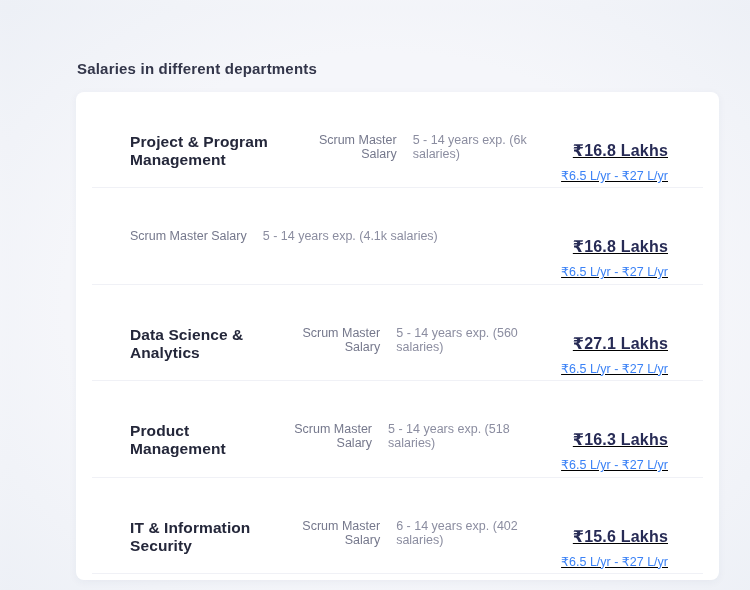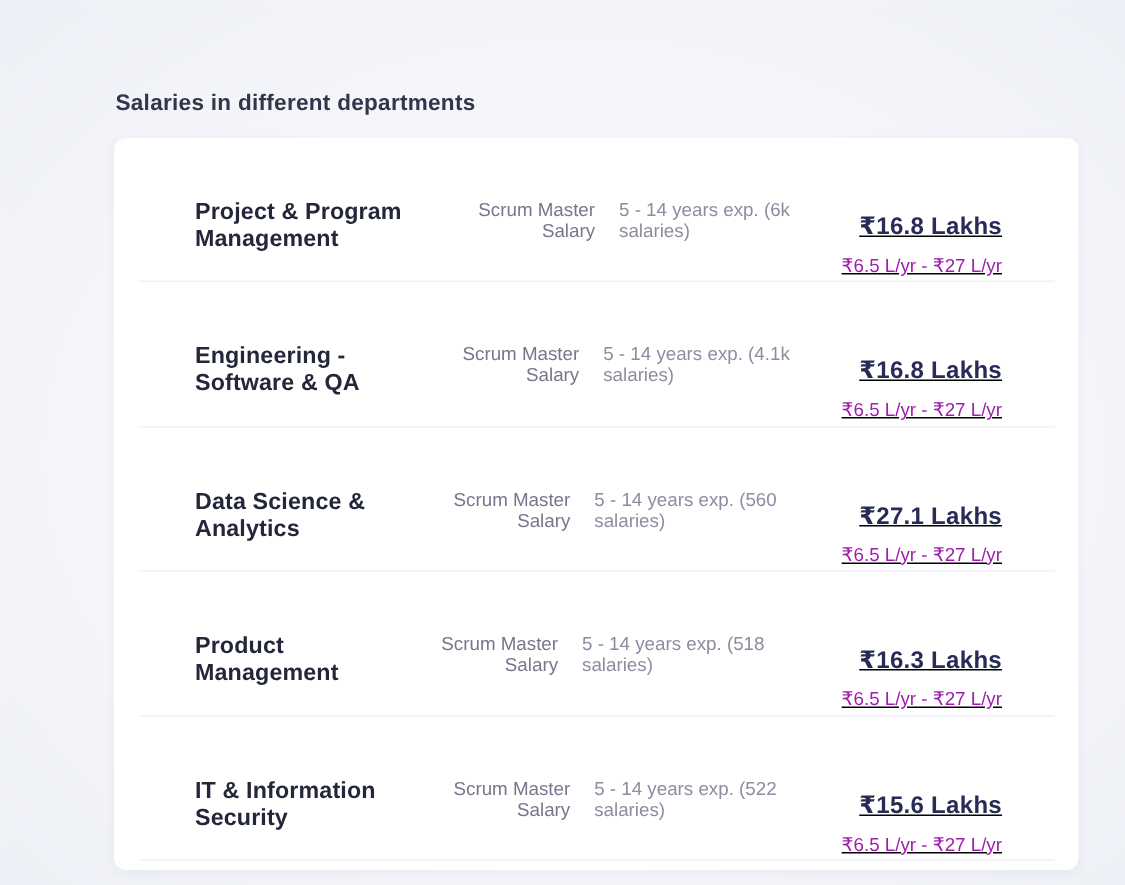--- a/index.html
+++ b/index.html
@@ -67,21 +67,21 @@
   }
   .avg-salary {
     font-size: 16px;
     font-weight: 700;
     color: #272b55;
     letter-spacing: 0.2px;
     margin-bottom: 6px;
   }
   .salary-range {
     font-size: 12.5px;
-    color: #a21caf;
+    color: #3b82f6;
   }
   .card-footer {
     height: 45px;
     background: #ffffff;
   }
 </style>
 </head>
 <body>
 
 <div class="page-title">Salaries in different departments</div>
@@ -95,21 +95,20 @@
       <div class="dept-exp">5 - 14 years exp. (6k salaries)</div>
     </div>
     <div class="dept-right">
       <div class="avg-salary">₹16.8 Lakhs</div>
       <div class="salary-range">₹6.5 L/yr - ₹27 L/yr</div>
     </div>
   </div>
 
   <div class="dept-row">
     <div class="dept-left">
-      <div class="dept-name">Engineering - Software &amp; QA</div>
       <div class="dept-role">Scrum Master Salary</div>
       <div class="dept-exp">5 - 14 years exp. (4.1k salaries)</div>
     </div>
     <div class="dept-right">
       <div class="avg-salary">₹16.8 Lakhs</div>
       <div class="salary-range">₹6.5 L/yr - ₹27 L/yr</div>
     </div>
   </div>
 
   <div class="dept-row">
@@ -133,21 +132,21 @@
     <div class="dept-right">
       <div class="avg-salary">₹16.3 Lakhs</div>
       <div class="salary-range">₹6.5 L/yr - ₹27 L/yr</div>
     </div>
   </div>
 
   <div class="dept-row">
     <div class="dept-left">
       <div class="dept-name">IT &amp; Information Security</div>
       <div class="dept-role">Scrum Master Salary</div>
-      <div class="dept-exp">5 - 14 years exp. (522 salaries)</div>
+      <div class="dept-exp">6 - 14 years exp. (402 salaries)</div>
     </div>
     <div class="dept-right">
       <div class="avg-salary">₹15.6 Lakhs</div>
       <div class="salary-range">₹6.5 L/yr - ₹27 L/yr</div>
     </div>
   </div>
 </div>
   <div class="card-footer"></div>
 </div>
 

